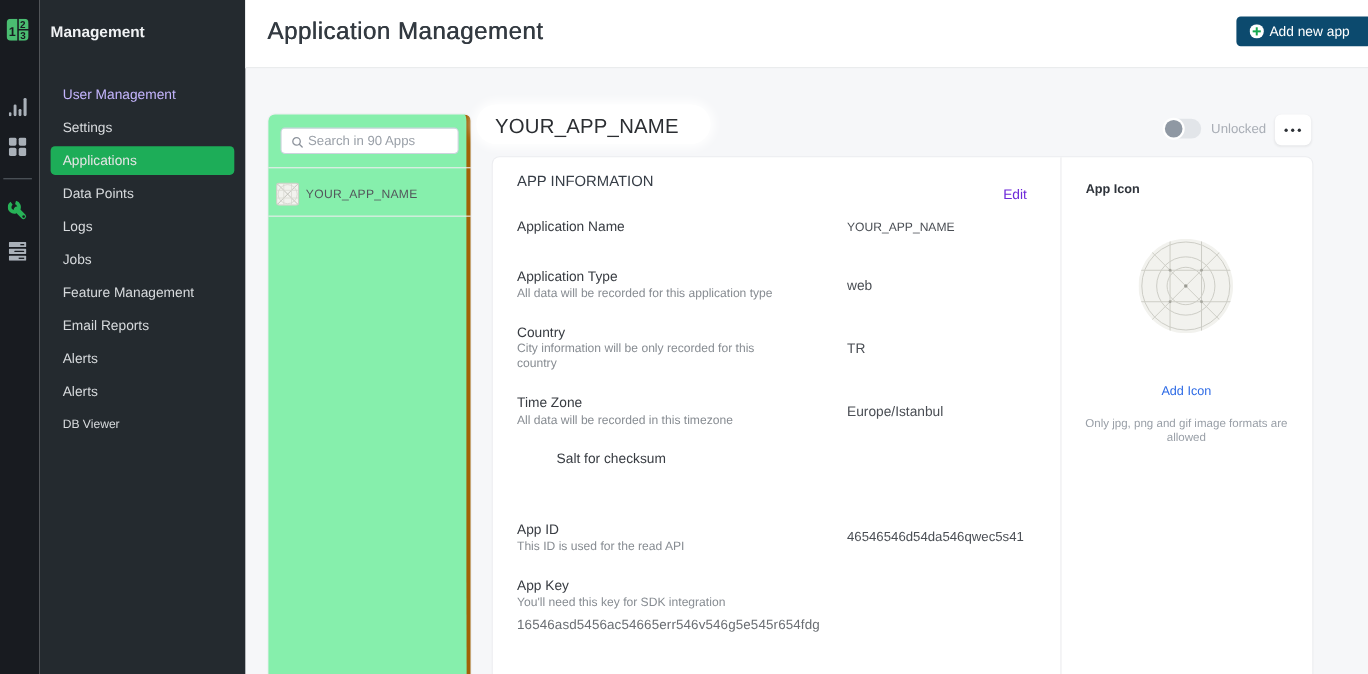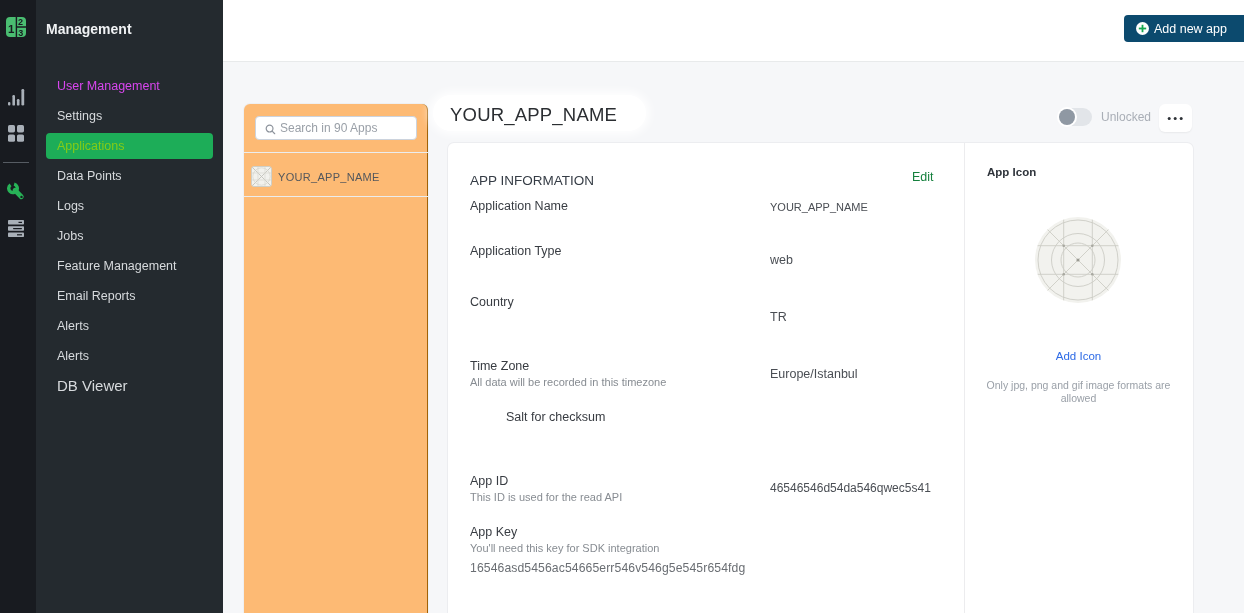--- a/index.html
+++ b/index.html
@@ -49,45 +49,46 @@
     <rect x="0" y="12.4" width="16" height="4.6" rx="0.8" fill="#a9b0b8"></rect>
     <rect x="10.5" y="1.8" width="3.5" height="1.2" fill="#181b20"></rect>
     <rect x="5" y="7.9" width="9" height="1.3" rx="0.6" fill="#181b20"></rect>
     <rect x="9" y="14.2" width="5" height="1.2" fill="#181b20"></rect>
   </svg>
 </div>
 
 <div class="abs" style="left:36px;top:0;width:187px;height:613px;background:#242a2f;">
   <div class="abs" style="left:10px;top:21px;font-size:14px;line-height:16px;font-weight:bold;color:#f0f2f4;">Management</div>
   <div class="abs" style="left:10px;top:133px;width:167px;height:26px;background:#1dad58;border-radius:4px;"></div>
-    <div class="abs" style="left:21px;top:78px;font-size:12.5px;line-height:16px;color:#d946ef;">User Management</div>
+    <div class="abs" style="left:21px;top:78px;font-size:12.5px;line-height:16px;color:#c4b5fd;">User Management</div>
     <div class="abs" style="left:21px;top:108px;font-size:12.5px;line-height:16px;color:#d7dadd;">Settings</div>
-    <div class="abs" style="left:21px;top:138px;font-size:12.5px;line-height:16px;color:#84cc16;">Applications</div>
+    <div class="abs" style="left:21px;top:138px;font-size:12.5px;line-height:16px;color:#e5e5e5;">Applications</div>
     <div class="abs" style="left:21px;top:168px;font-size:12.5px;line-height:16px;color:#d7dadd;">Data Points</div>
     <div class="abs" style="left:21px;top:198px;font-size:12.5px;line-height:16px;color:#d7dadd;">Logs</div>
     <div class="abs" style="left:21px;top:228px;font-size:12.5px;line-height:16px;color:#d7dadd;">Jobs</div>
     <div class="abs" style="left:21px;top:258px;font-size:12.5px;line-height:16px;color:#d7dadd;">Feature Management</div>
     <div class="abs" style="left:21px;top:288px;font-size:12.5px;line-height:16px;color:#d7dadd;">Email Reports</div>
     <div class="abs" style="left:21px;top:318px;font-size:12.5px;line-height:16px;color:#d7dadd;">Alerts</div>
     <div class="abs" style="left:21px;top:348px;font-size:12.5px;line-height:16px;color:#d7dadd;">Alerts</div>
-    <div class="abs" style="left:21px;top:378px;font-size:15px;line-height:16px;color:#d7dadd;">DB Viewer</div>
+    <div class="abs" style="left:21px;top:378px;font-size:11px;line-height:16px;color:#d7dadd;">DB Viewer</div>
 </div>
 
 <div class="abs" style="left:223px;top:0;width:1021px;height:62px;background:#fff;border-bottom:1px solid #e8eaeb;">
+  <div class="abs" style="left:20px;top:15px;font-size:22px;line-height:26px;font-weight:normal;color:#333a41;letter-spacing:0.4px;text-shadow:0.4px 0 0 #333a41;">Application Management</div>
   <div class="abs" style="left:901px;top:15px;width:123px;height:27px;background:#0c4a6e;border-radius:4px;">
     <svg class="abs" style="left:12px;top:7px;" width="13" height="13" viewBox="0 0 13 13">
       <circle cx="6.5" cy="6.5" r="6.5" fill="#fff"></circle>
       <rect x="5.6" y="2.8" width="1.8" height="7.4" fill="#17a850"></rect>
       <rect x="2.8" y="5.6" width="7.4" height="1.8" fill="#17a850"></rect>
     </svg>
     <div class="abs" style="left:30px;top:6.5px;font-size:12.5px;line-height:14px;color:#fff;">Add new app</div>
   </div>
 </div>
 
-<div class="abs" style="left:244px;top:104px;width:184px;height:509px;background:#fdba74;border-radius:6px 6px 0 0;border-right:1px solid #a16207;box-shadow:0 0 0 1px rgba(20,30,40,0.03);">
+<div class="abs" style="left:244px;top:104px;width:184px;height:509px;background:#86efac;border-radius:6px 6px 0 0;border-right:4px solid #a16207;box-shadow:0 0 0 1px rgba(20,30,40,0.03);">
   <div class="abs" style="left:11px;top:12px;width:162px;height:24px;border:1px solid #ccd3dd;border-radius:4px;background:#fff;">
     <svg class="abs" style="left:9px;top:6.5px;" width="11" height="11" viewBox="0 0 12 12">
       <circle cx="5" cy="5" r="3.7" fill="none" stroke="#8d939c" stroke-width="1.3"></circle>
       <line x1="7.8" y1="7.8" x2="10.6" y2="10.6" stroke="#8d939c" stroke-width="1.3" stroke-linecap="round"></line>
     </svg>
     <div class="abs" style="left:24px;top:4px;font-size:12px;line-height:14px;color:#9aa0a8;">Search in 90 Apps</div>
   </div>
   <div class="abs" style="left:0;top:48px;width:184px;height:1px;background:#ebedee;"></div>
 
   <svg class="abs" style="left:7px;top:62px;" width="21" height="21" viewBox="0 0 21 21">
@@ -115,28 +116,30 @@
   <svg class="abs" style="left:0;top:0;" width="33" height="28" viewBox="0 0 33 28">
     <circle cx="10.2" cy="14.4" r="1.5" fill="#2d3136"></circle>
     <circle cx="16.2" cy="14.4" r="1.5" fill="#2d3136"></circle>
     <circle cx="22.2" cy="14.4" r="1.5" fill="#2d3136"></circle>
   </svg>
 </div>
 
 <div class="abs" style="left:448px;top:143px;width:745px;height:470px;background:#fff;border-radius:6px 6px 0 0;box-shadow:0 0 0 1px rgba(20,30,40,0.045);">
   <div class="abs" style="left:516px;top:0;width:1px;height:470px;background:#ececee;"></div>
 
-  <div class="abs" style="left:22px;top:30px;font-size:13.5px;line-height:16px;font-weight:normal;color:#363d46;letter-spacing:0;">APP INFORMATION</div>
-  <div class="abs" style="left:464px;top:27px;font-size:12.5px;line-height:15px;color:#15803d;">Edit</div>
+  <div class="abs" style="left:22px;top:14px;font-size:13.5px;line-height:16px;font-weight:normal;color:#363d46;letter-spacing:0;">APP INFORMATION</div>
+  <div class="abs" style="left:464px;top:27px;font-size:12.5px;line-height:15px;color:#6d28d9;">Edit</div>
 
     <div class="abs" style="left:22px;top:56px;font-size:12.5px;line-height:15px;color:#383c42;white-space:nowrap;">Application Name</div>
     <div class="abs" style="left:322px;top:57px;font-size:11px;line-height:15px;color:#4a4e54;white-space:nowrap;">YOUR_APP_NAME</div>
     <div class="abs" style="left:22px;top:101px;font-size:12.5px;line-height:15px;color:#383c42;white-space:nowrap;">Application Type</div>
+    <div class="abs" style="left:22px;top:118px;font-size:11px;line-height:13.5px;color:#878c92;white-space:nowrap;">All data will be recorded for this application type</div>
     <div class="abs" style="left:322px;top:110px;font-size:12.5px;line-height:15px;color:#4a4e54;white-space:nowrap;">web</div>
     <div class="abs" style="left:22px;top:152px;font-size:12.5px;line-height:15px;color:#383c42;white-space:nowrap;">Country</div>
+    <div class="abs" style="left:22px;top:168px;font-size:11px;line-height:13.5px;color:#878c92;white-space:nowrap;">City information will be only recorded for this<br>country</div>
     <div class="abs" style="left:322px;top:167px;font-size:12.5px;line-height:15px;color:#4a4e54;white-space:nowrap;">TR</div>
     <div class="abs" style="left:22px;top:216px;font-size:12.5px;line-height:15px;color:#383c42;white-space:nowrap;">Time Zone</div>
     <div class="abs" style="left:22px;top:233px;font-size:11px;line-height:13.5px;color:#878c92;white-space:nowrap;">All data will be recorded in this timezone</div>
     <div class="abs" style="left:322px;top:224px;font-size:12.5px;line-height:15px;color:#4a4e54;white-space:nowrap;">Europe/Istanbul</div>
     <div class="abs" style="left:22px;top:267px;font-size:12.5px;line-height:15px;color:#383c42;white-space:nowrap;margin-left:36px;">Salt for checksum</div>
     <div class="abs" style="left:22px;top:331px;font-size:12.5px;line-height:15px;color:#383c42;white-space:nowrap;">App ID</div>
     <div class="abs" style="left:22px;top:348px;font-size:11px;line-height:13.5px;color:#878c92;white-space:nowrap;">This ID is used for the read API</div>
     <div class="abs" style="left:322px;top:338px;font-size:12px;line-height:15px;color:#4a4e54;white-space:nowrap;">46546546d54da546qwec5s41</div>
     <div class="abs" style="left:22px;top:382px;font-size:12.5px;line-height:15px;color:#383c42;white-space:nowrap;">App Key</div>
     <div class="abs" style="left:22px;top:399px;font-size:11px;line-height:13.5px;color:#878c92;white-space:nowrap;">You'll need this key for SDK integration</div>

